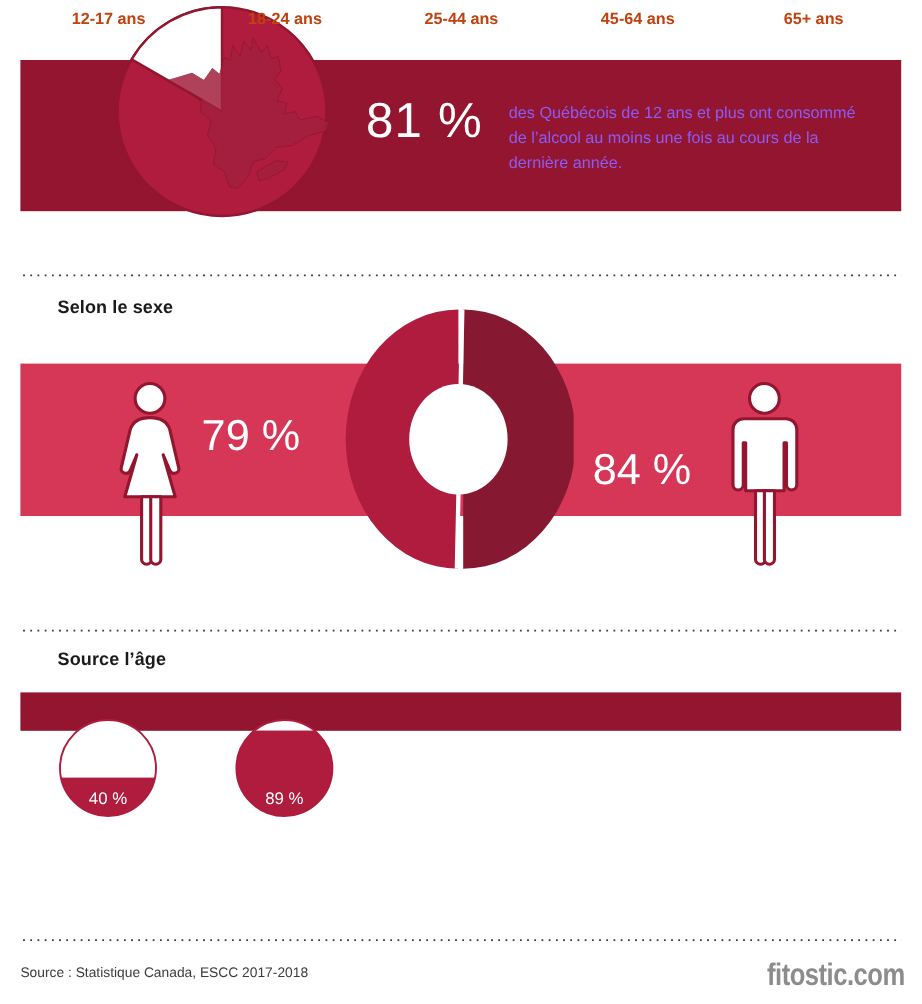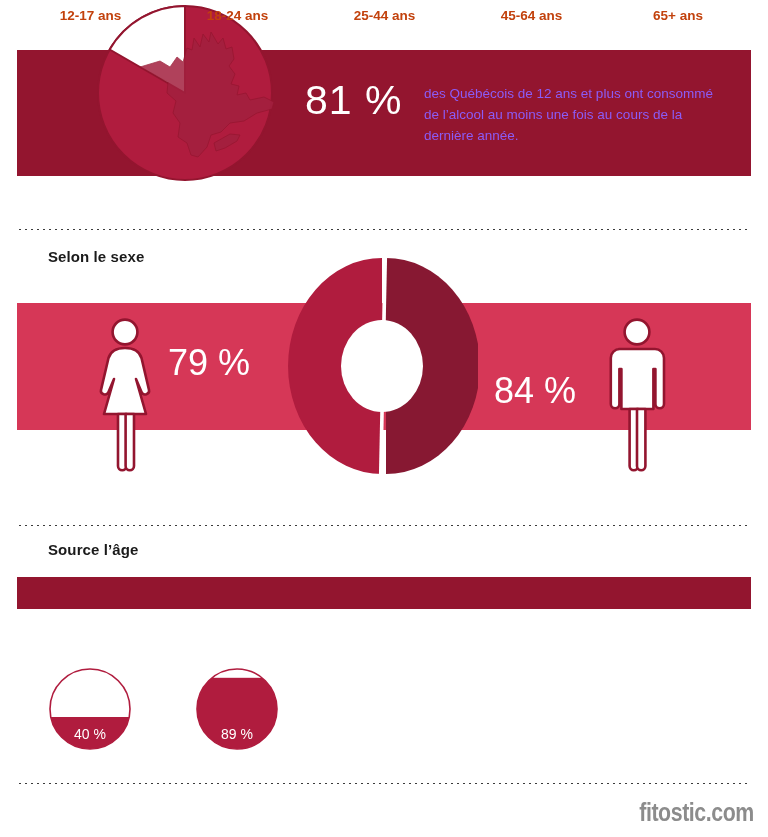--- a/index.html
+++ b/index.html
@@ -135,21 +135,21 @@
     height: 32px;
     line-height: 32px;
     text-align: center;
     color: #c2410c;
     font-size: 13.5px;
     font-weight: bold;
     white-space: nowrap;
   }
   .age-gauge {
     position: absolute;
-    top: 667px;
+    top: 598px;
     width: 84px;
     height: 84px;
   }
   .age-gauge svg { display: block; }
 
   
   .footer-rule { top: 782px; }
   .source-text {
     position: absolute;
     left: 17px;
@@ -292,15 +292,16 @@
           <rect x="0" y="10.80" width="84" height="75.20" fill="#b01c3e"></rect>
         </g>
       <text x="42" y="72" text-anchor="middle" font-family="Liberation Sans, sans-serif" font-size="14" fill="#ffffff">89 %</text>
     </svg>
   </div>
 
 
 
 
   <div class="dotted-rule footer-rule"></div>
+  <div class="source-text">Source : Statistique Canada, ESCC 2017-2018</div>
   <div class="watermark">fitostic.com</div>
 
 </div>
 
 </body></html>

